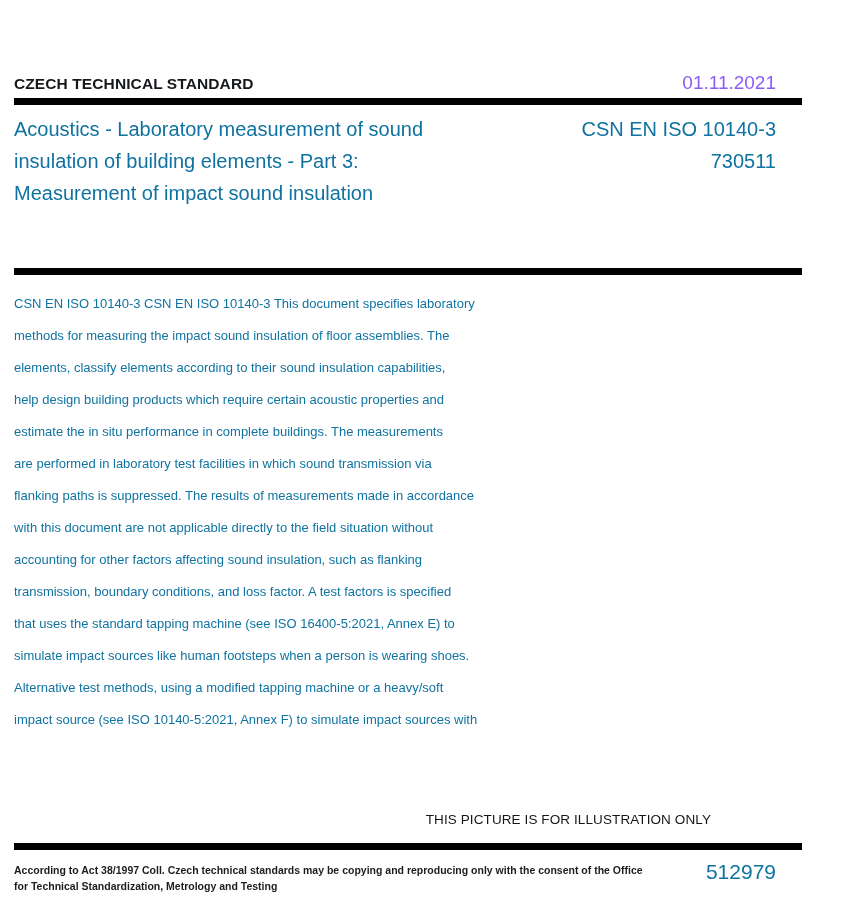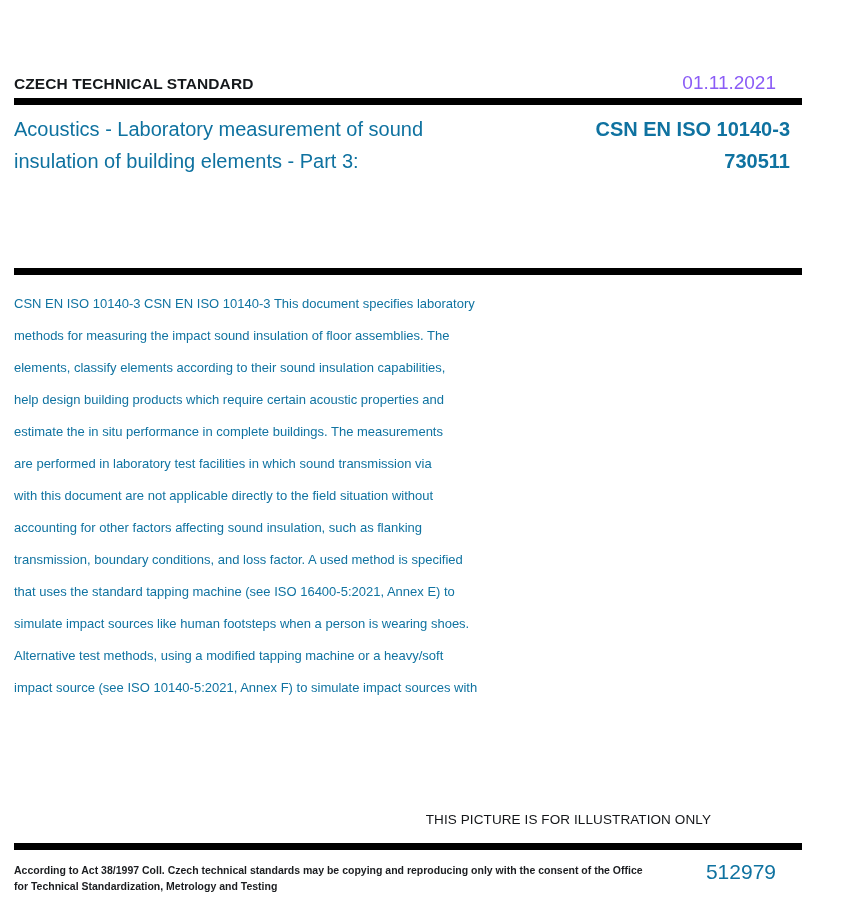--- a/index.html
+++ b/index.html
@@ -59,21 +59,21 @@
   }
 
   .rule-top  { top: 98px; }
   .rule-mid  { top: 268px; }
   .rule-foot { top: 843px; }
 
   
   .title-block {
     position: absolute;
     left: 14px;
-    right: 12px;
+    right: 26px;
     top: 113px;
     display: flex;
     justify-content: space-between;
     align-items: flex-start;
     gap: 24px;
   }
 
   .title-left {
     max-width: 470px;
   }
@@ -86,21 +86,21 @@
     white-space: nowrap;
   }
 
   .title-right {
     text-align: right;
     flex: none;
   }
 
   .ref-line {
     font-size: 20px;
-    font-weight: 700;
+    font-weight: 400;
     color: #0f72a0;
     line-height: 32px;
     white-space: nowrap;
   }
 
   
   .abstract {
     position: absolute;
     left: 14px;
     top: 288px;
@@ -170,39 +170,41 @@
     <div class="kicker">CZECH TECHNICAL STANDARD</div>
     <div class="doc-date">01.11.2021</div>
   </div>
 
   <div class="rule-thick rule-top"></div>
 
   <div class="title-block">
     <div class="title-left">
       <div class="title-line">Acoustics - Laboratory measurement of sound</div>
       <div class="title-line">insulation of building elements - Part 3:</div>
+      <div class="title-line">Measurement of impact sound insulation</div>
     </div>
     <div class="title-right">
       <div class="ref-line">CSN EN ISO 10140-3</div>
       <div class="ref-line">730511</div>
     </div>
   </div>
 
   <div class="rule-thick rule-mid"></div>
 
   <div class="abstract">
     <p>CSN EN ISO 10140-3 CSN EN ISO 10140-3    This document specifies laboratory</p>
     <p>methods for measuring the impact sound insulation of floor assemblies.   The</p>
     <p>elements, classify elements according to their sound insulation capabilities,</p>
     <p>help design building products which require certain acoustic properties and</p>
     <p>estimate the in situ performance in complete buildings.   The measurements</p>
     <p>are performed in laboratory test facilities in which sound transmission via</p>
+    <p>flanking paths is suppressed. The results of measurements made in accordance</p>
     <p>with this document are not applicable directly to the field situation without</p>
     <p>accounting for other factors affecting sound insulation, such as flanking</p>
-    <p>transmission, boundary conditions, and loss factor.   A used method is specified</p>
+    <p>transmission, boundary conditions, and loss factor.   A test factors is specified</p>
     <p>that uses the standard tapping machine (see ISO 16400-5:2021, Annex E) to</p>
     <p>simulate impact sources like human footsteps when a person is wearing shoes.</p>
     <p>Alternative test methods, using a modified tapping machine or a heavy/soft</p>
     <p>impact source (see ISO 10140-5:2021, Annex F) to simulate impact sources with</p>
   </div>
 
   <div class="illustration-note">THIS PICTURE IS FOR ILLUSTRATION ONLY</div>
 
   <div class="rule-thick rule-foot"></div>
 

